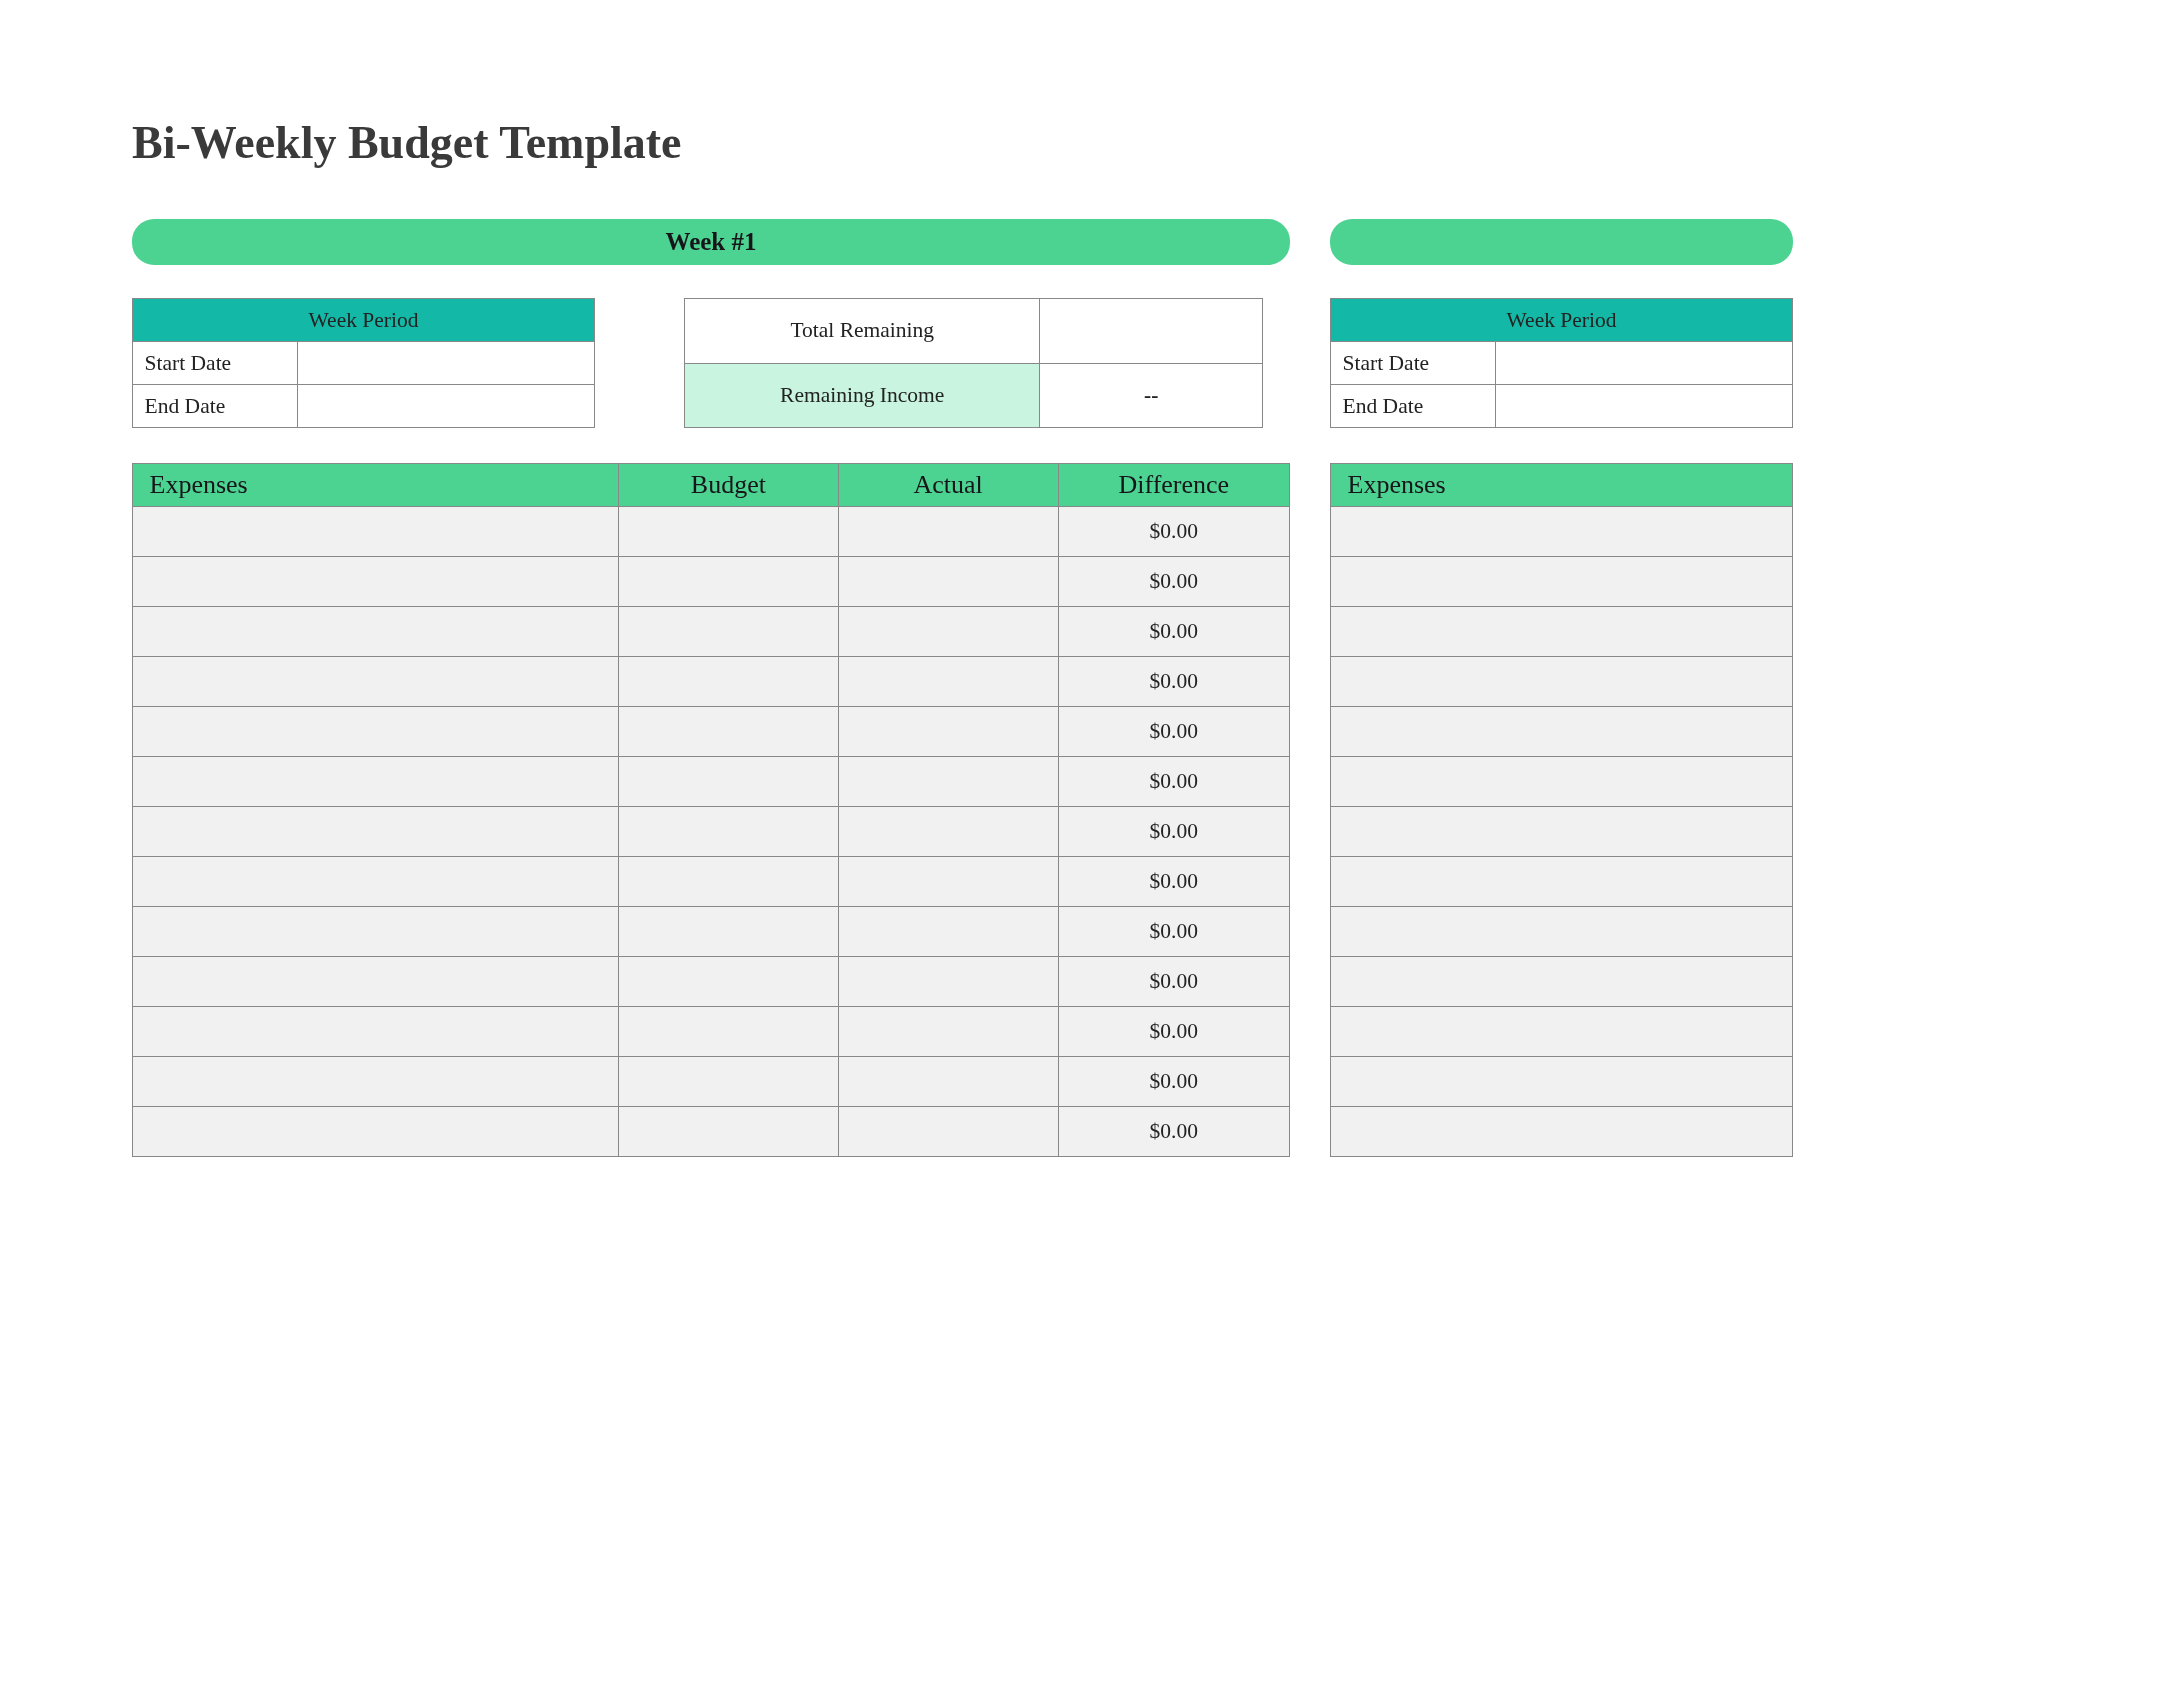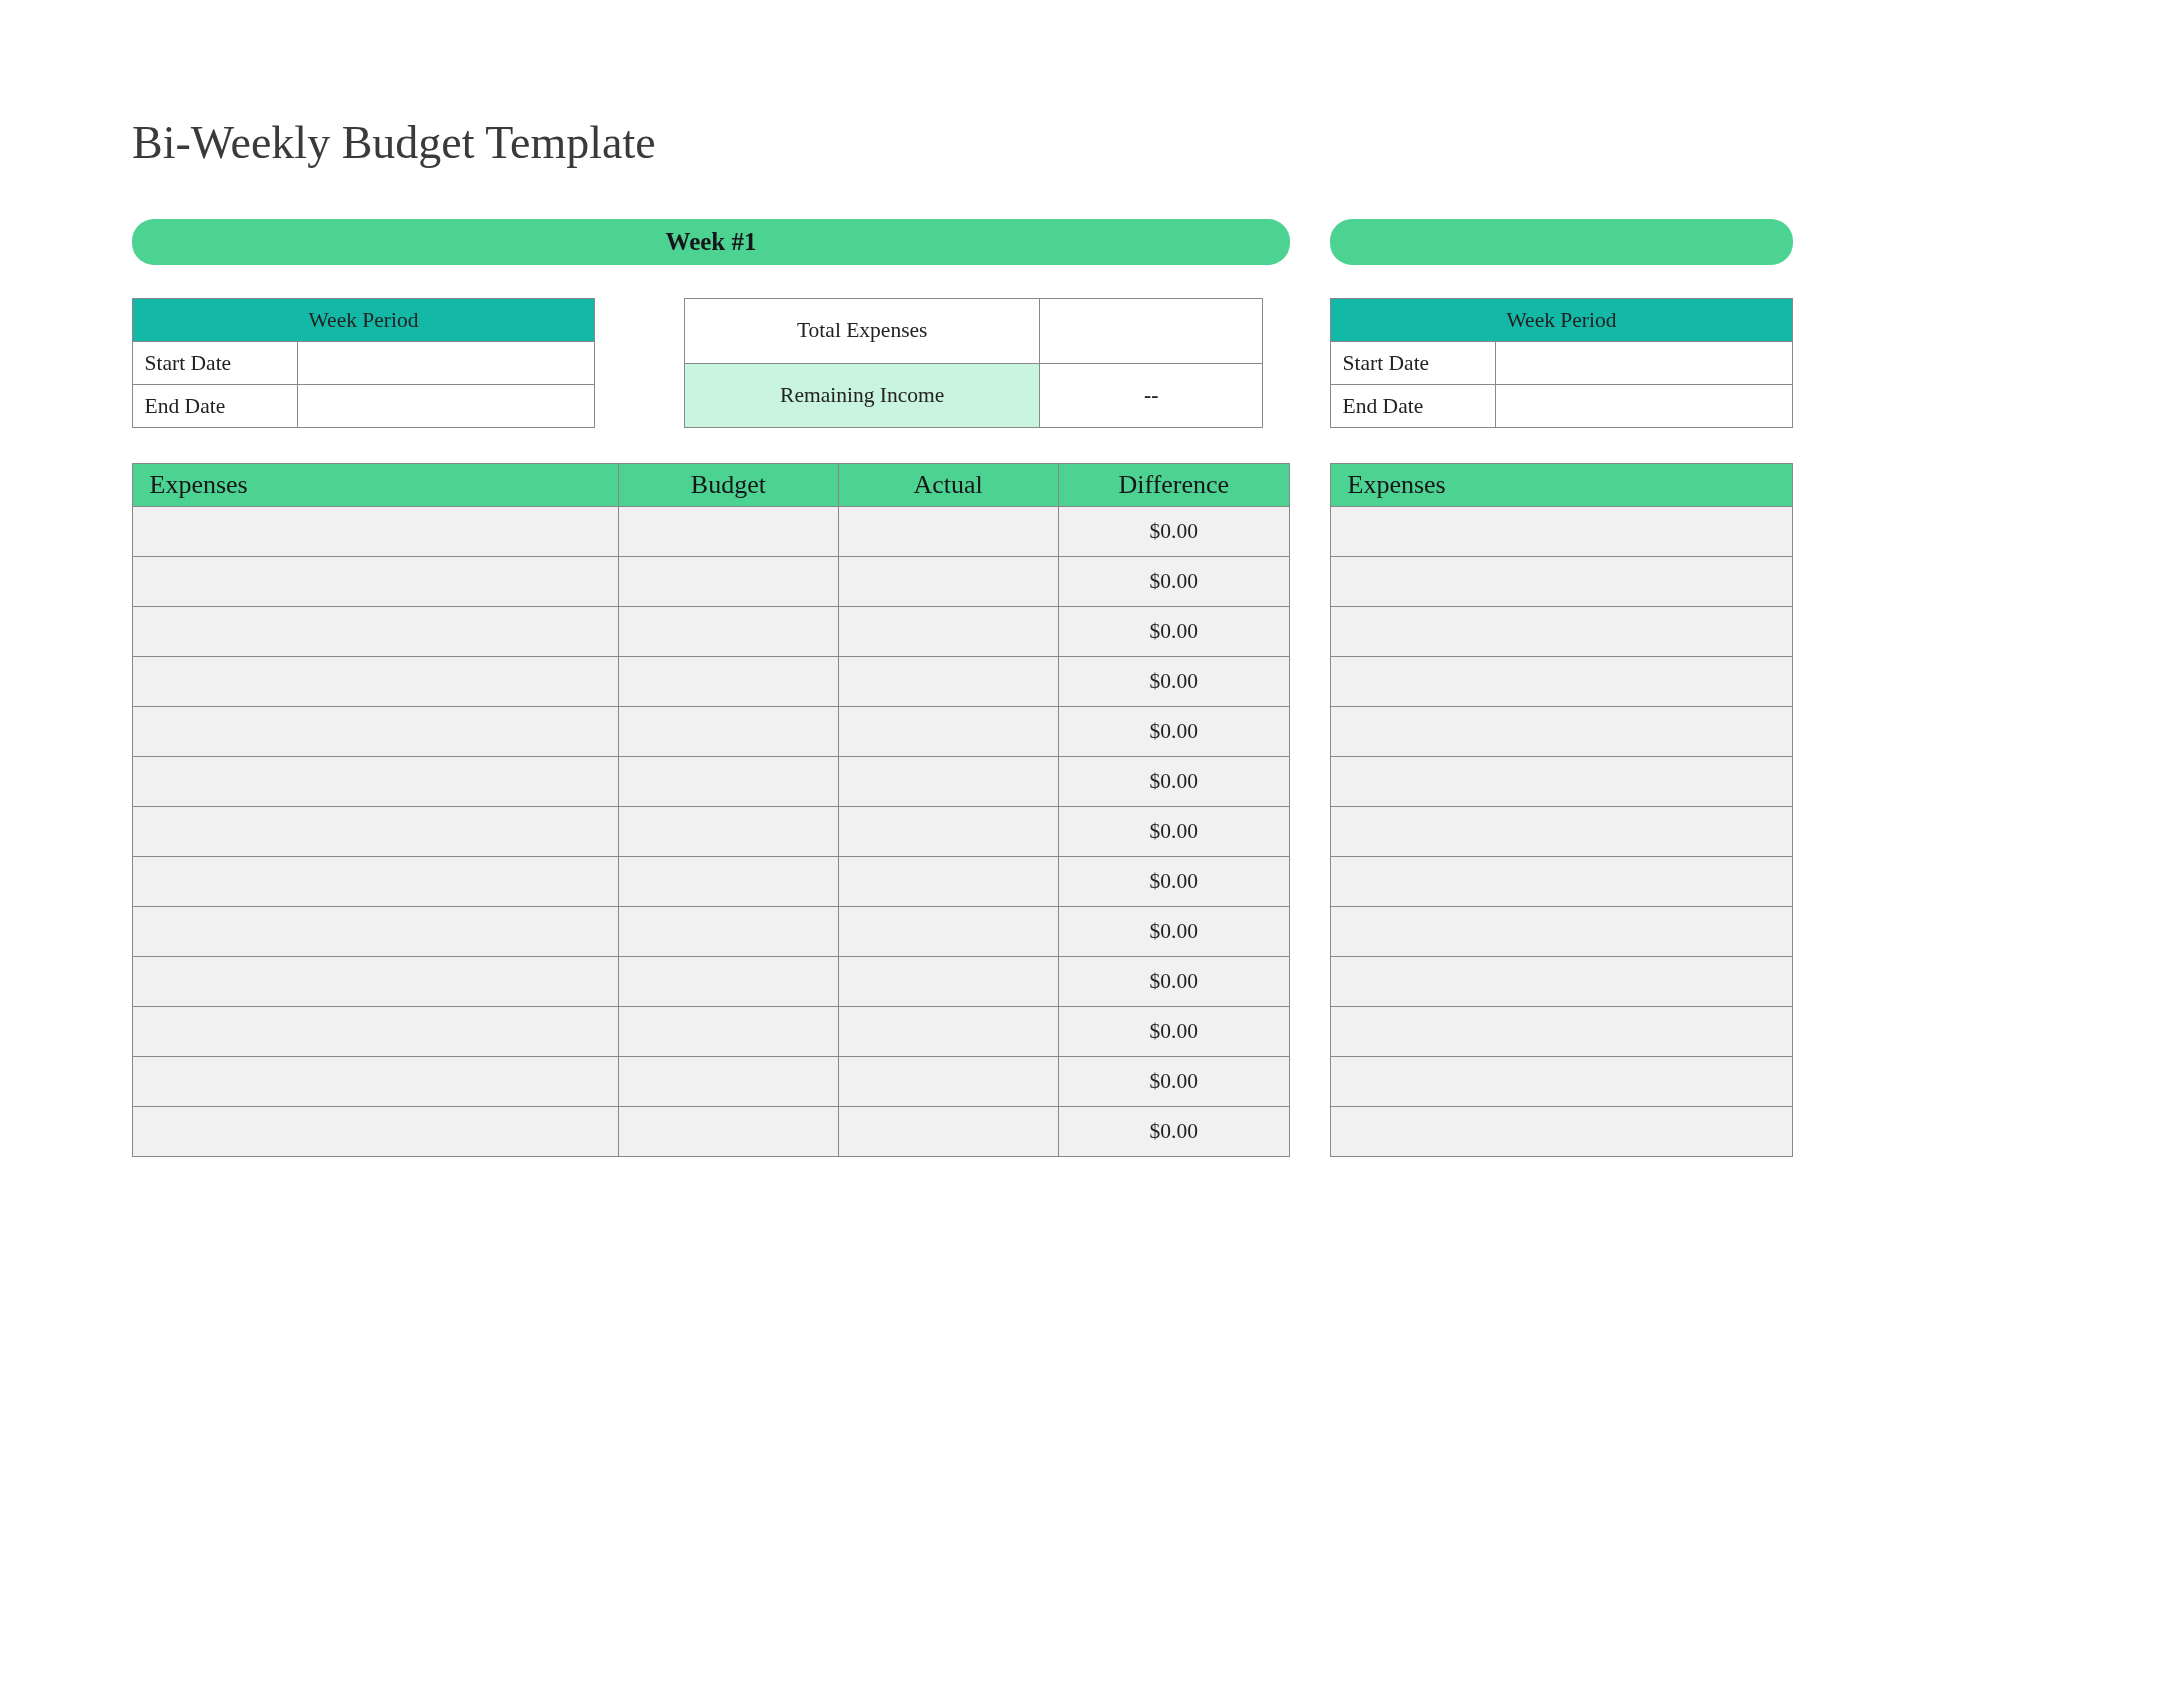--- a/index.html
+++ b/index.html
@@ -8,21 +8,21 @@
       box-sizing: border-box;
     }
     body {
       font-family: Georgia, 'Times New Roman', serif;
       background: #ffffff;
       padding: 116px 132px;
       color: #333333;
     }
     .page-title {
       font-size: 46px;
-      font-weight: normal;
+      font-weight: bold;
       color: #3a3a3a;
       margin-bottom: 50px;
     }
     .container {
       display: flex;
       gap: 40px;
     }
     .col-left {
       flex: 0 0 1158px;
     }
@@ -155,21 +155,21 @@
         <tr>
           <td class="label">End Date</td>
           <td class="value"></td>
         </tr>
       </tbody>
         </table>
 
       <table class="totals-table">
         <tbody>
         <tr>
-          <td class="tl-label">Total Expenses</td>
+          <td class="tl-label">Total Remaining</td>
           <td class="tl-value"></td>
         </tr>
         <tr class="mint">
           <td class="tl-label">Remaining Income</td>
           <td class="tl-value">--</td>
         </tr>
       </tbody>
         </table>
     </div>
 

